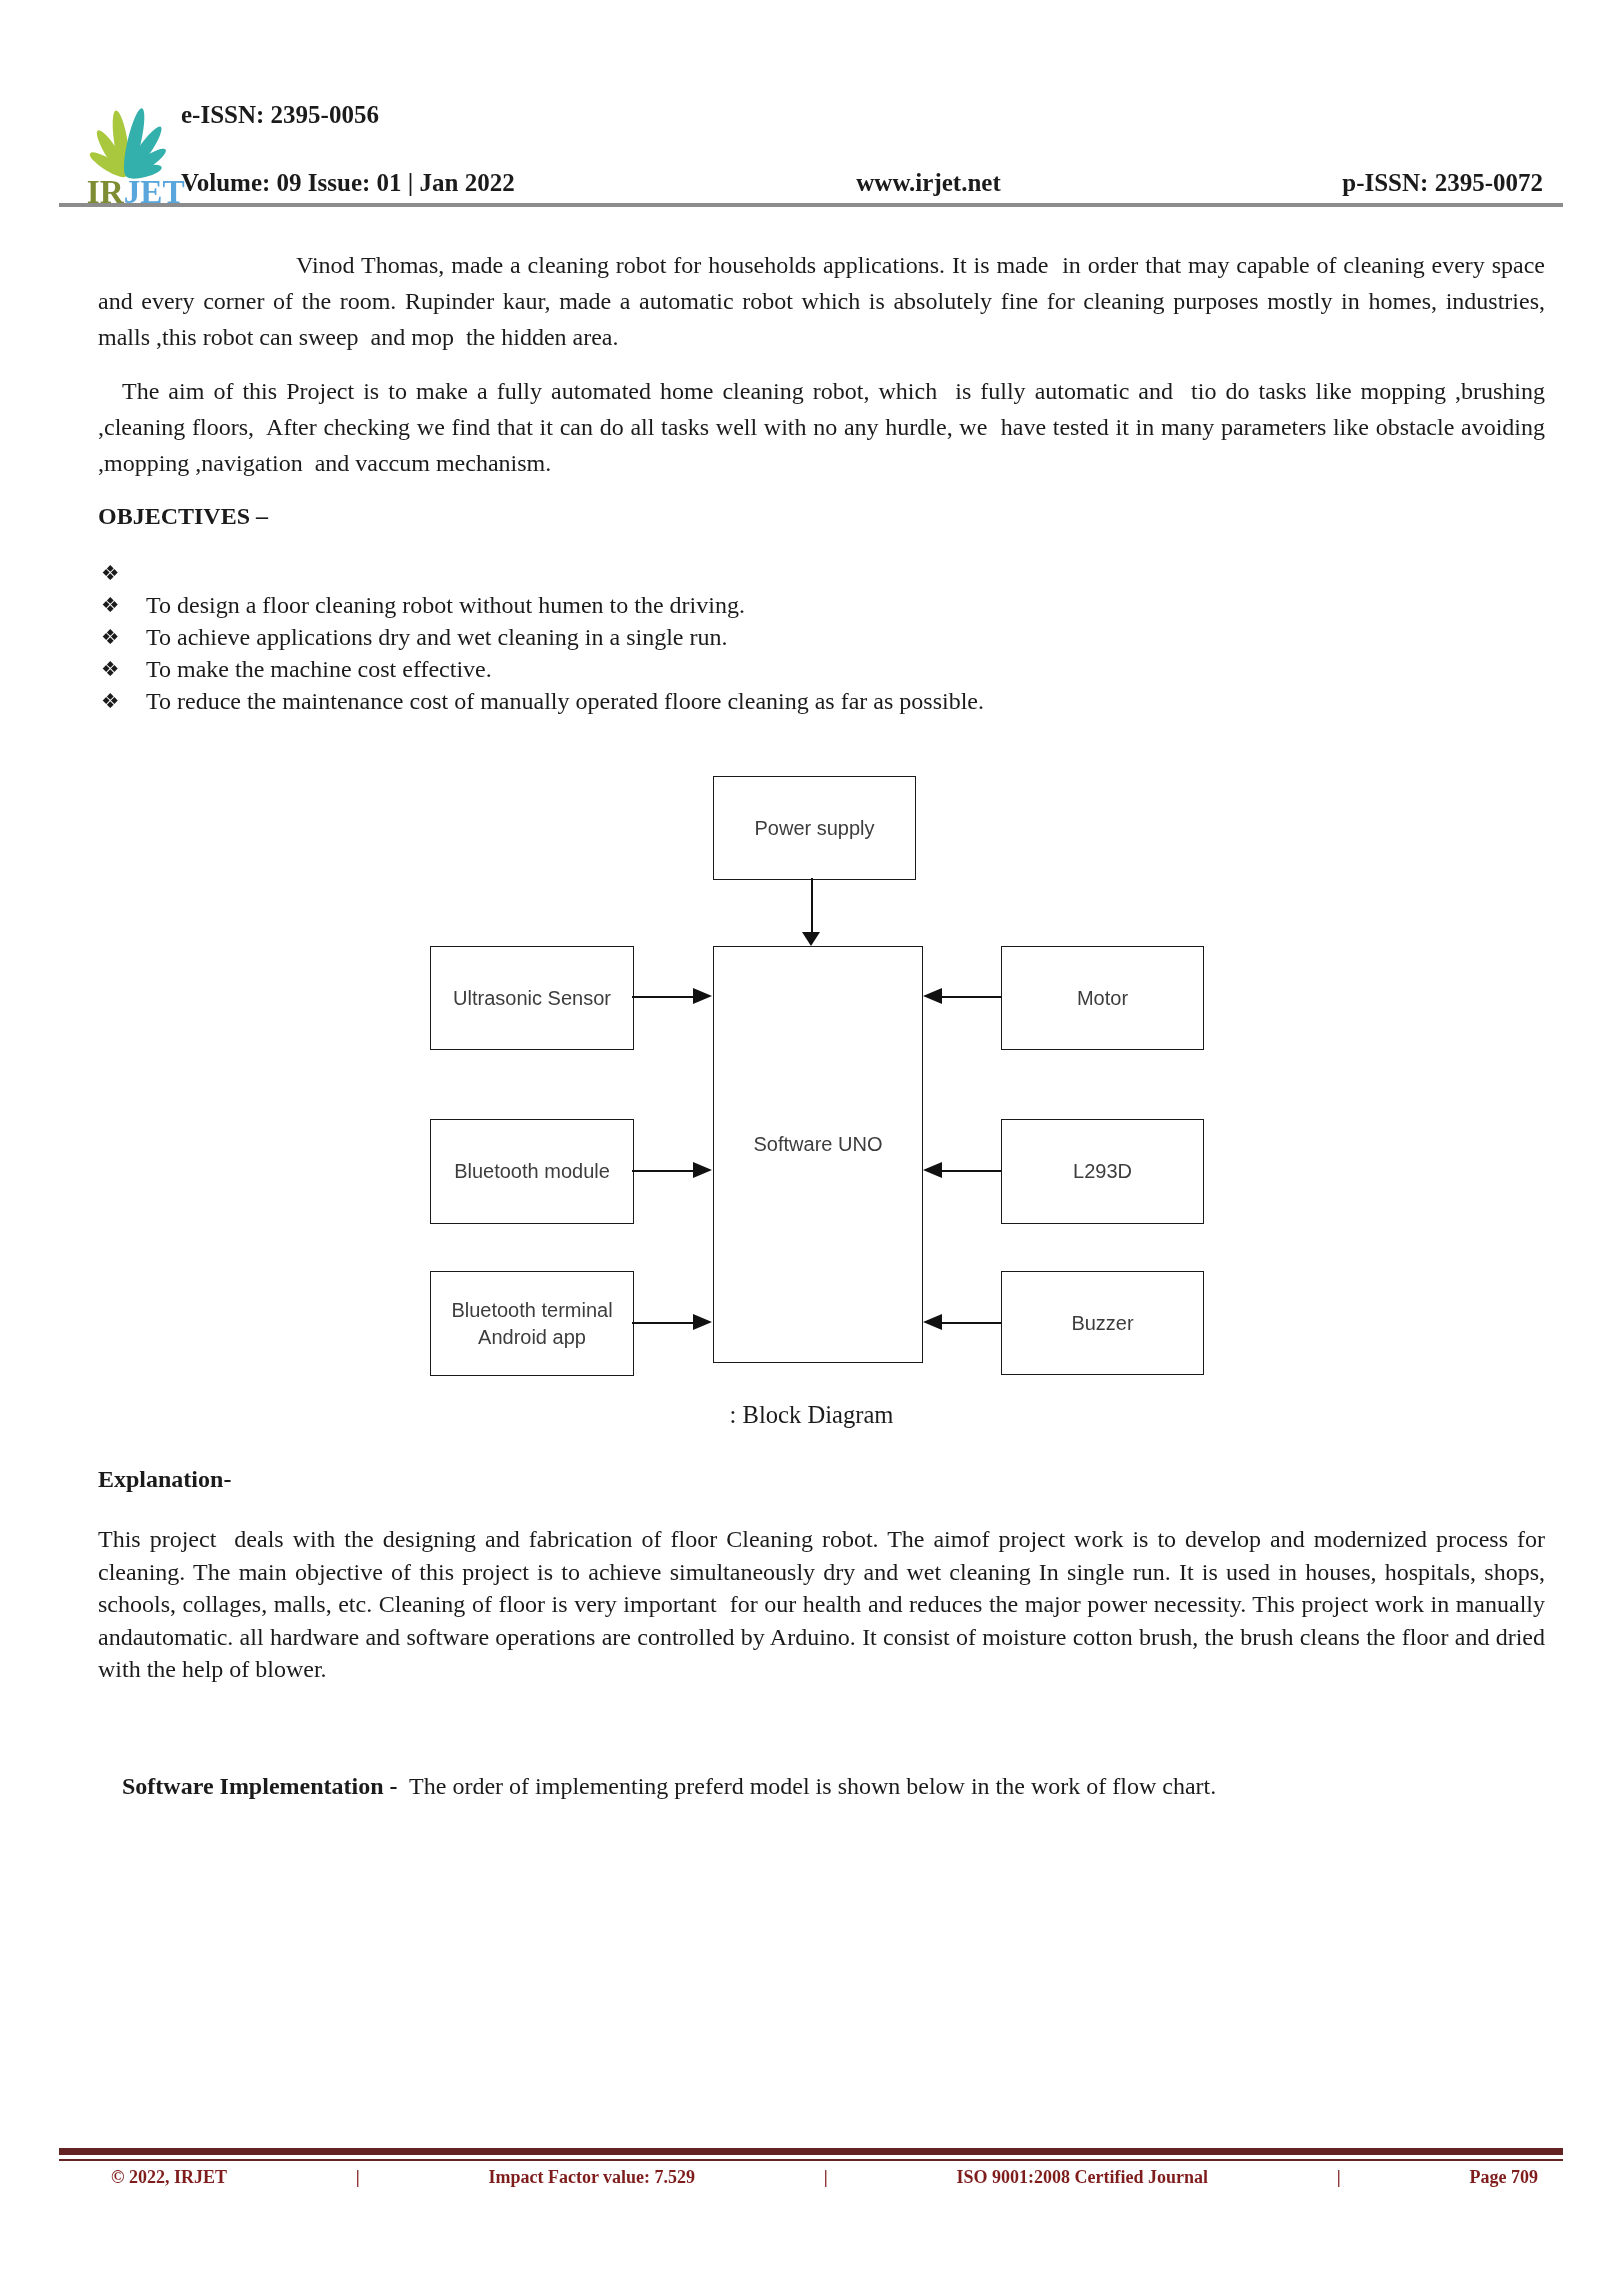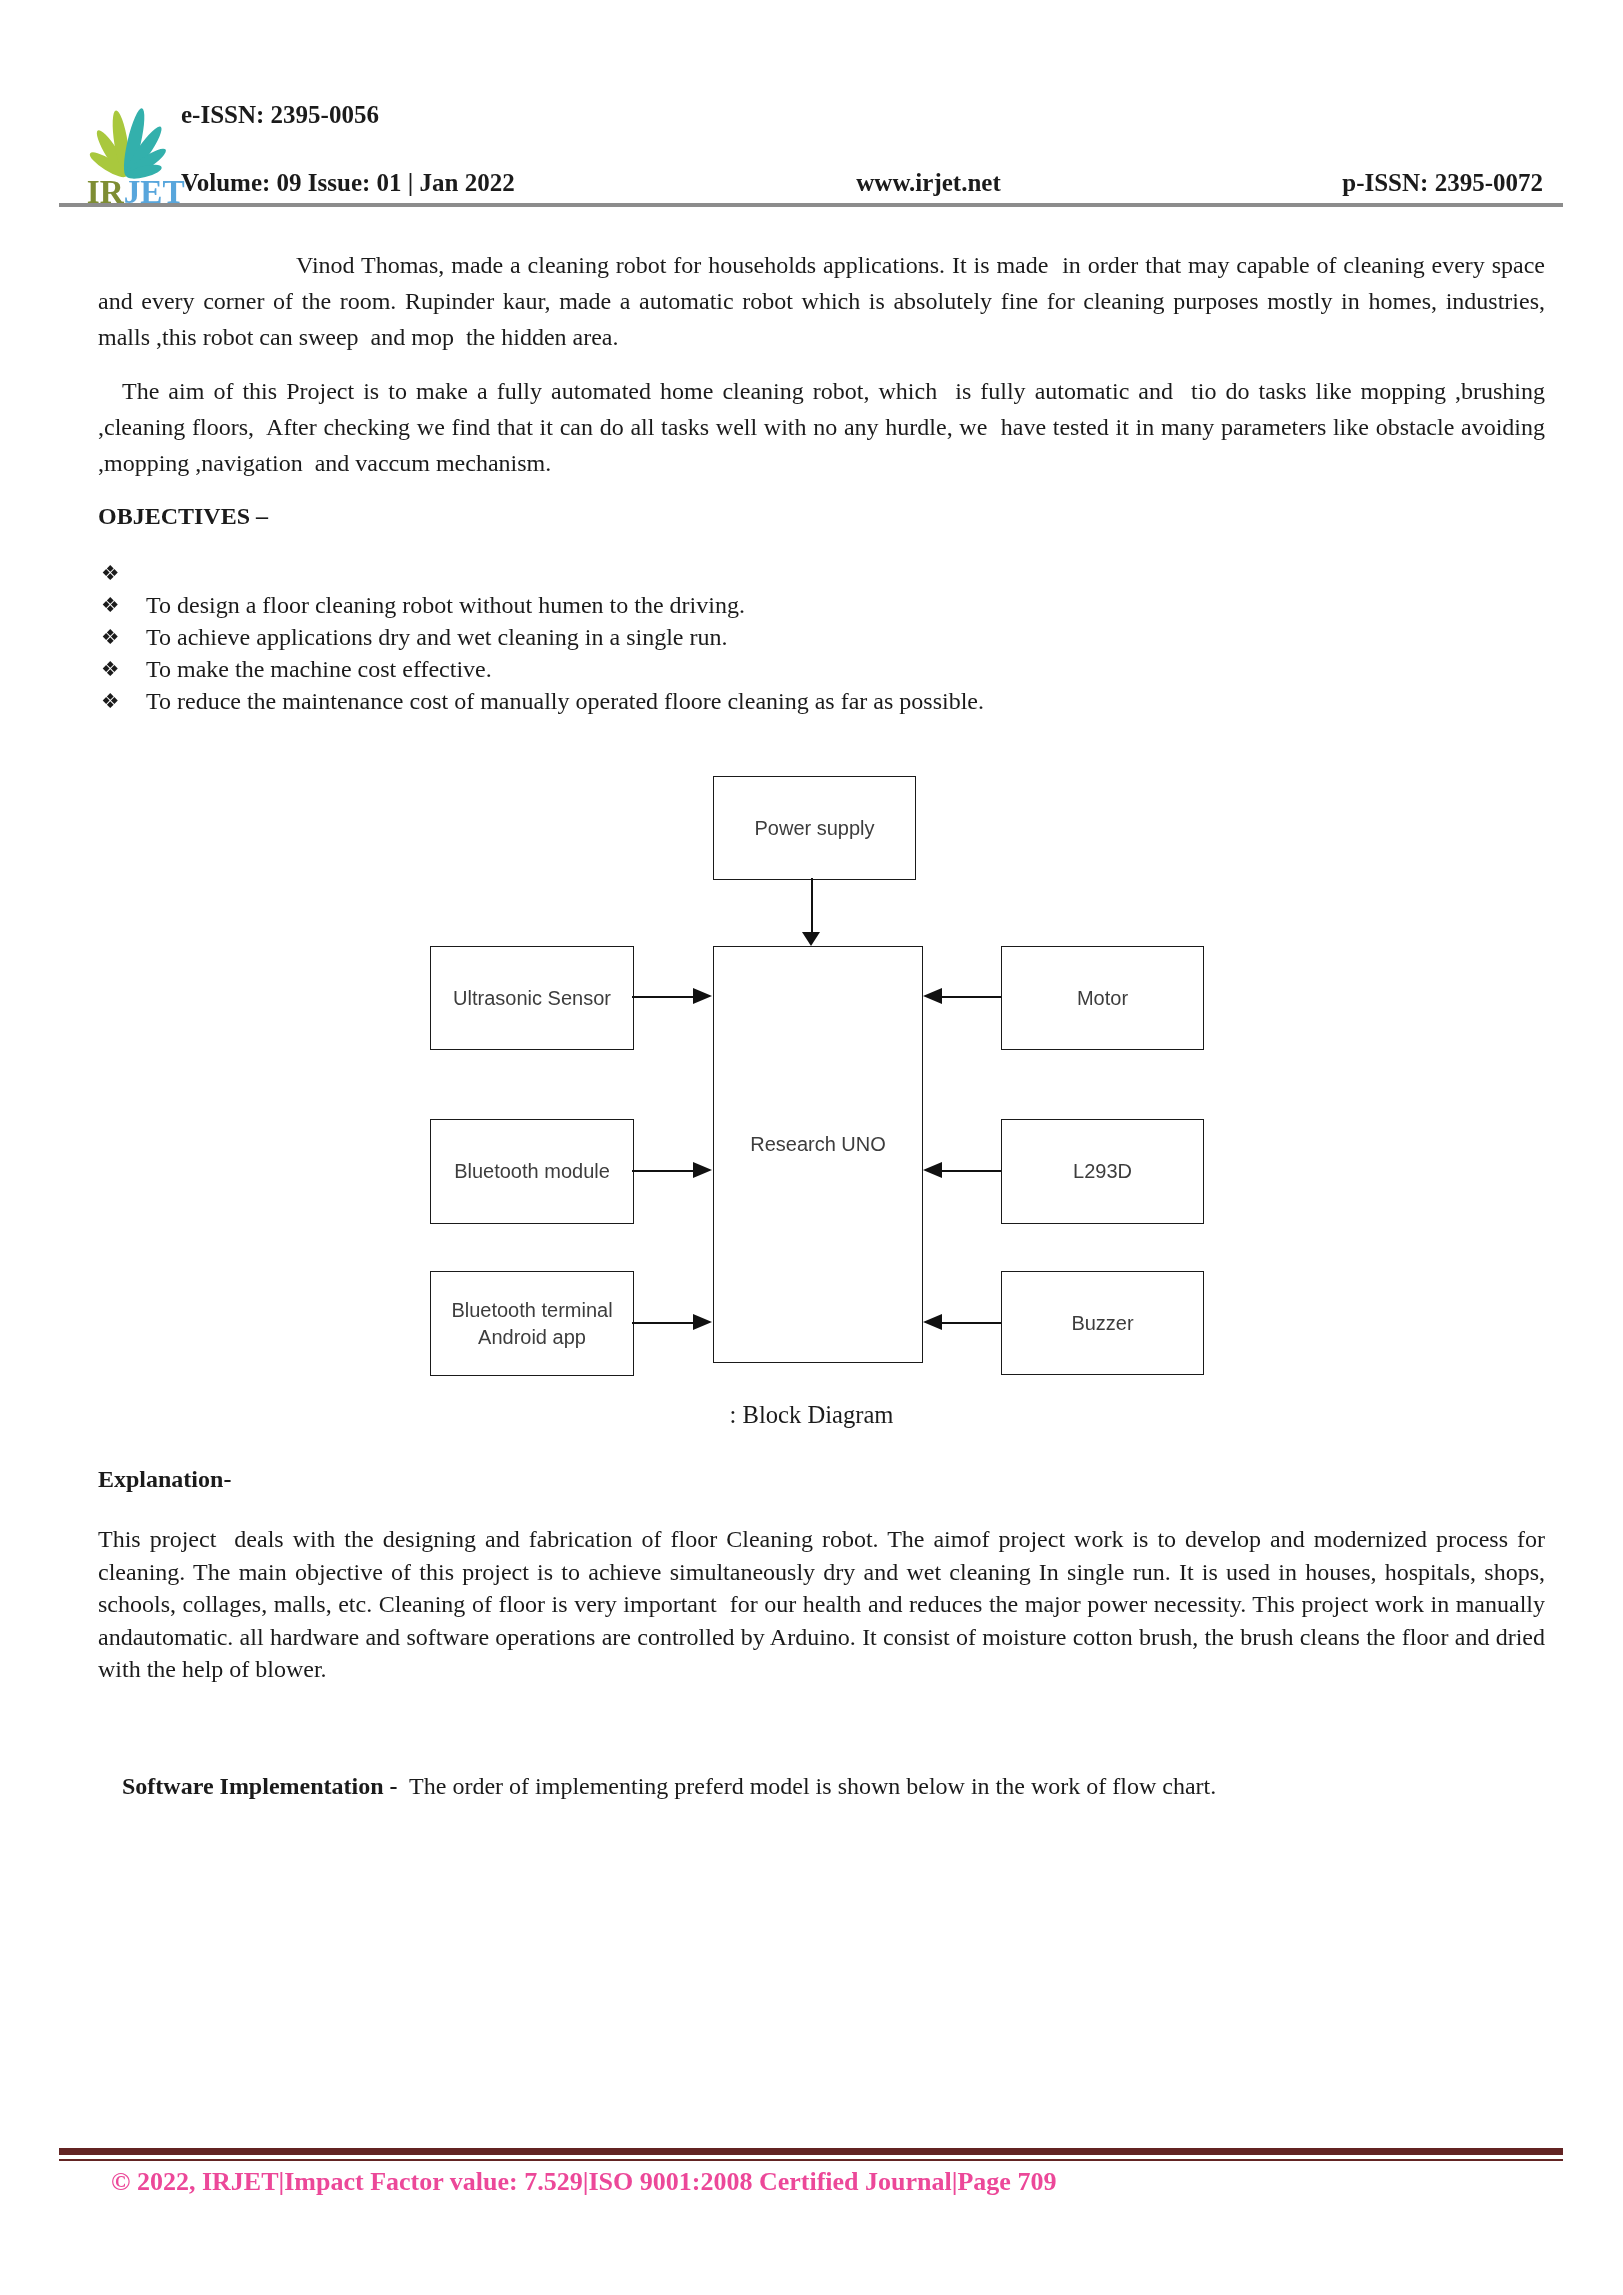--- a/index.html
+++ b/index.html
@@ -55,22 +55,22 @@
   
   .exp-heading{position:absolute;left:98px;top:1466px;font-size:24px;font-weight:bold;}
   .exp-para{top:1523px;}
   .sw-line{position:absolute;left:98px;top:1746px;font-size:24px;white-space:pre-wrap;}
   .sw-line b{font-weight:bold;}
   
   .ft-rule-thick{position:absolute;left:59px;top:2148px;width:1504px;height:7.1px;background:#632423;}
   .ft-rule-thin{position:absolute;left:59px;top:2159px;width:1504px;height:2.4px;background:#632423;}
   .ft-row{
     position:absolute;left:111px;top:2167px;width:1427px;
-    display:flex;justify-content:flex-start;align-items:baseline;
-    font-size:26px;font-weight:bold;color:#ec4899;
+    display:flex;justify-content:space-between;align-items:baseline;
+    font-size:18px;font-weight:bold;color:#7f1d1d;
   }
 </style>
 </head>
 <body>
 
 <div id="page">
 
   <svg class="logo" viewBox="0 0 158 146">
     <g>
       <ellipse cx="0" cy="-27" rx="7.5" ry="27" fill="#a9c83d" transform="translate(56,106) rotate(-58)"></ellipse>
@@ -132,21 +132,21 @@
       <span>Bluetooth module</span>
     </div>
     <div class="dg-box" style="left:430px;top:1271px;width:202px;height:103px;">
       <span>
         <span style="display:block">Bluetooth terminal</span>
         <span style="display:block">Android app</span>
       </span>
     </div>
 
     <div class="dg-box" style="left:713px;top:946px;width:208px;height:415px;">
-      <span class="arduino-label">Research UNO</span>
+      <span class="arduino-label">Software UNO</span>
     </div>
 
     <div class="dg-box" style="left:1001px;top:946px;width:201px;height:102px;">
       <span>Motor</span>
     </div>
     <div class="dg-box" style="left:1001px;top:1119px;width:201px;height:103px;">
       <span>L293D</span>
     </div>
     <div class="dg-box" style="left:1001px;top:1271px;width:201px;height:102px;">
       <span>Buzzer</span>

